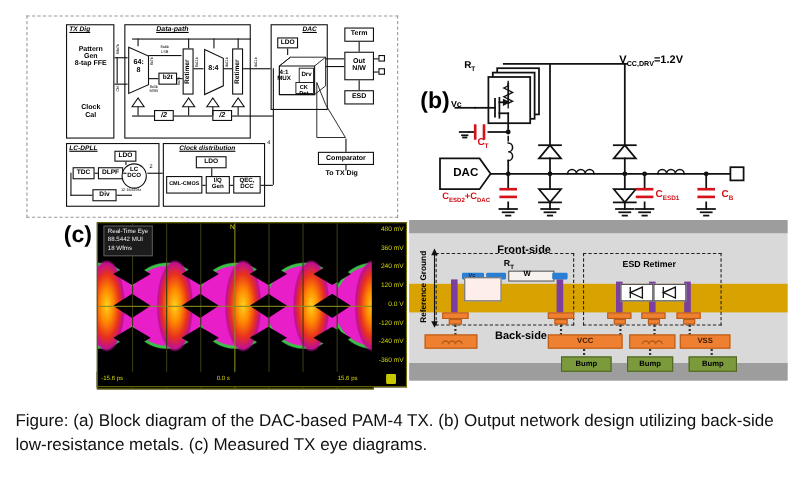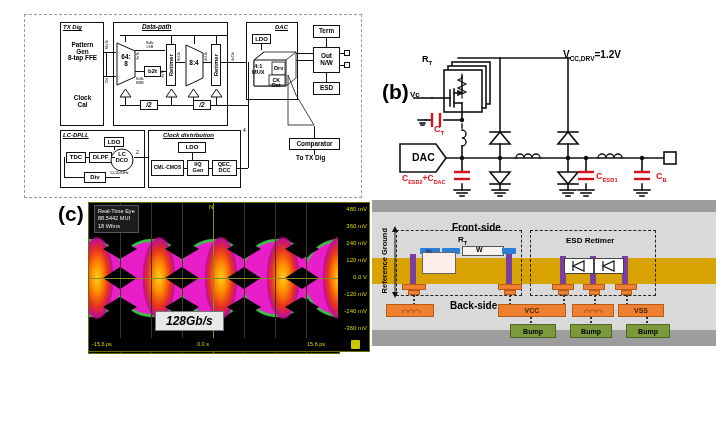--- a/index.html
+++ b/index.html
@@ -396,21 +396,20 @@
     <div class="gridv" style="left:186px;"></div>
     <div class="gridv" style="left:217px;"></div>
     <div class="gridh" style="top:75px;background:#8a8a20;"></div>
 
     <div id="eyeinfo">
       <div>Real-Time Eye</div>
       <div>88.5442 MUI</div>
       <div>18 Wfms</div>
     </div>
     <div class="abs" style="left:120px;top:1px;color:#d8d800;font-size:6px;">N</div>
-    <div id="rate">128Gb/s</div>
   </div>
 
   <div class="abs" style="left:338px;top:202px;width:32px;height:150px;background:#000;border:1px solid #6b6b00;border-left:none;box-sizing:border-box;">
     <div class="ytick" style="top:3px;">480 mV</div>
     <div class="ytick" style="top:20px;">360 mV</div>
     <div class="ytick" style="top:37px;">240 mV</div>
     <div class="ytick" style="top:54px;">120 mV</div>
     <div class="ytick" style="top:71px;">0.0 V</div>
     <div class="ytick" style="top:88px;">-120 mV</div>
     <div class="ytick" style="top:105px;">-240 mV</div>
@@ -500,14 +499,15 @@
     <div class="abs" style="left:218px;top:117px;width:2px;height:7px;background:repeating-linear-gradient(#333 0 2px,transparent 2px 4px);"></div>
     <div class="abs" style="left:274px;top:117px;width:2px;height:7px;background:repeating-linear-gradient(#333 0 2px,transparent 2px 4px);"></div>
 
     <svg style="left:18px;top:26px;width:10px;height:72px;">
       <line x1="5" y1="4" x2="5" y2="68" stroke="#111" stroke-width="1"></line>
       <polygon points="5,0 2,6 8,6" fill="#111"></polygon>
       <polygon points="5,72 2,66 8,66" fill="#111"></polygon>
     </svg>
   </div>
 
+  <div class="cap">Figure: (a) Block diagram of the DAC-based PAM-4 TX. (b) Output network design utilizing back-side low-resistance metals. (c) Measured TX eye diagrams.</div>
 
 </div>
 
 </body></html>

